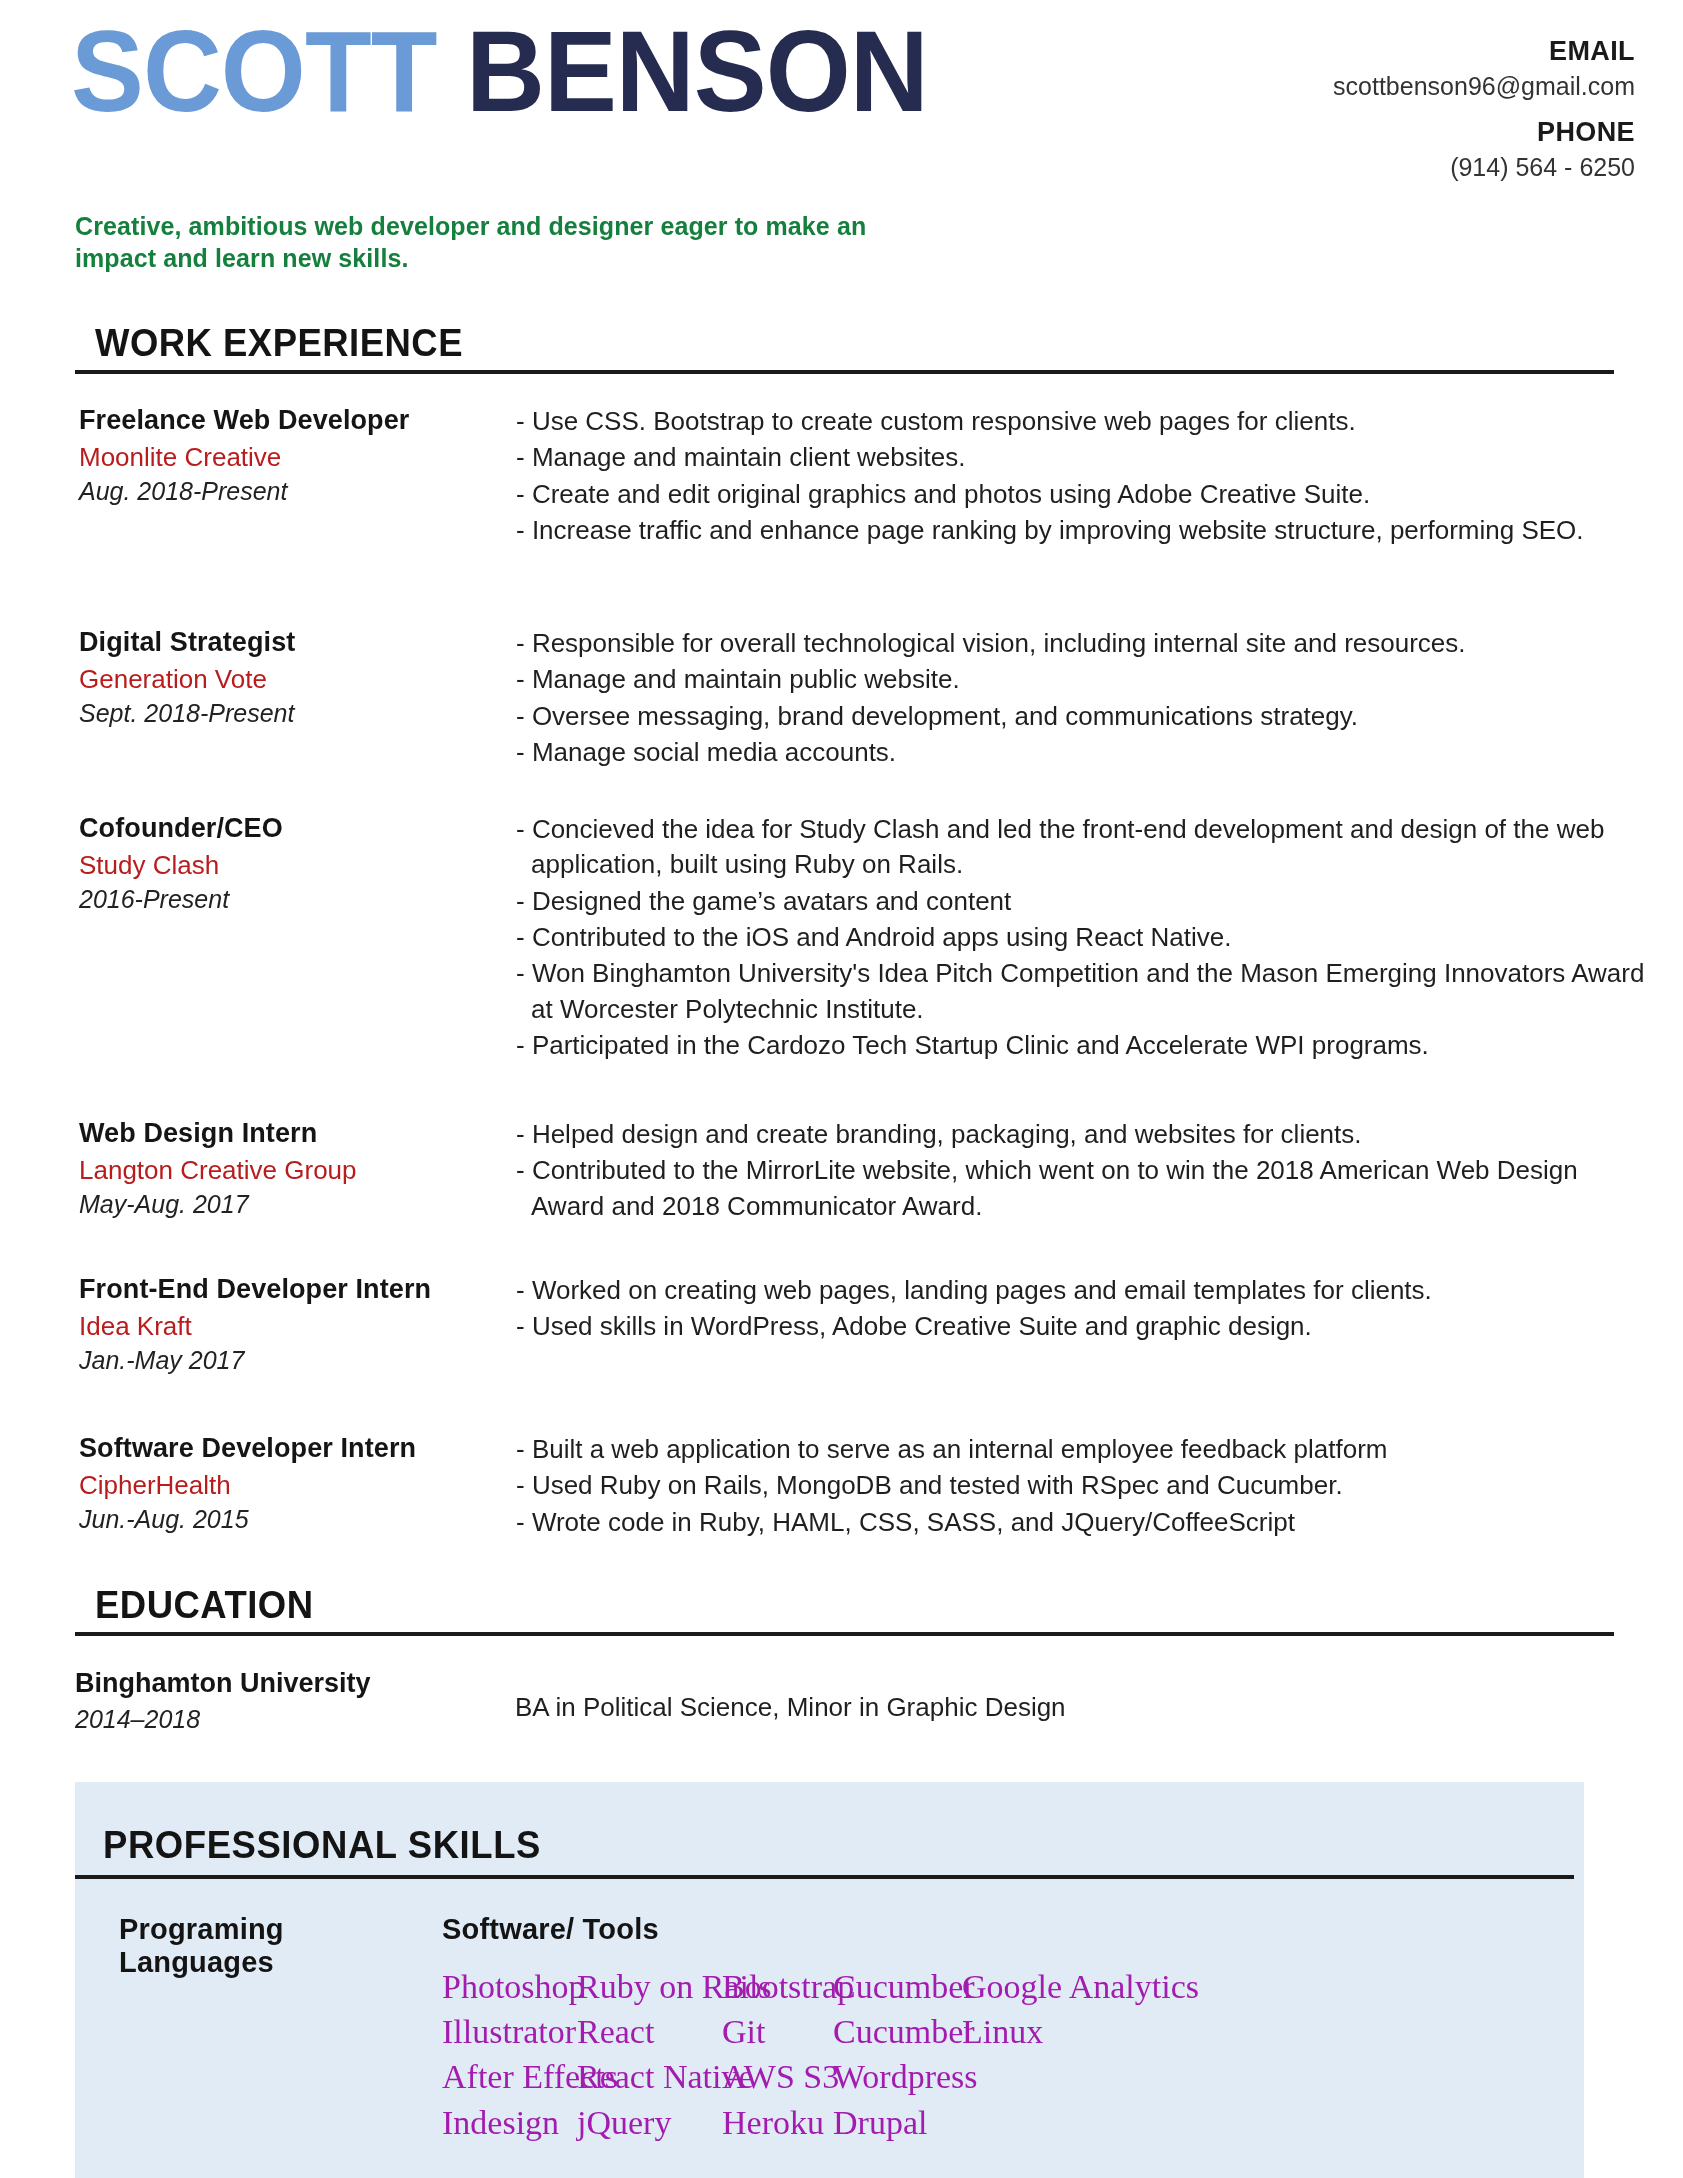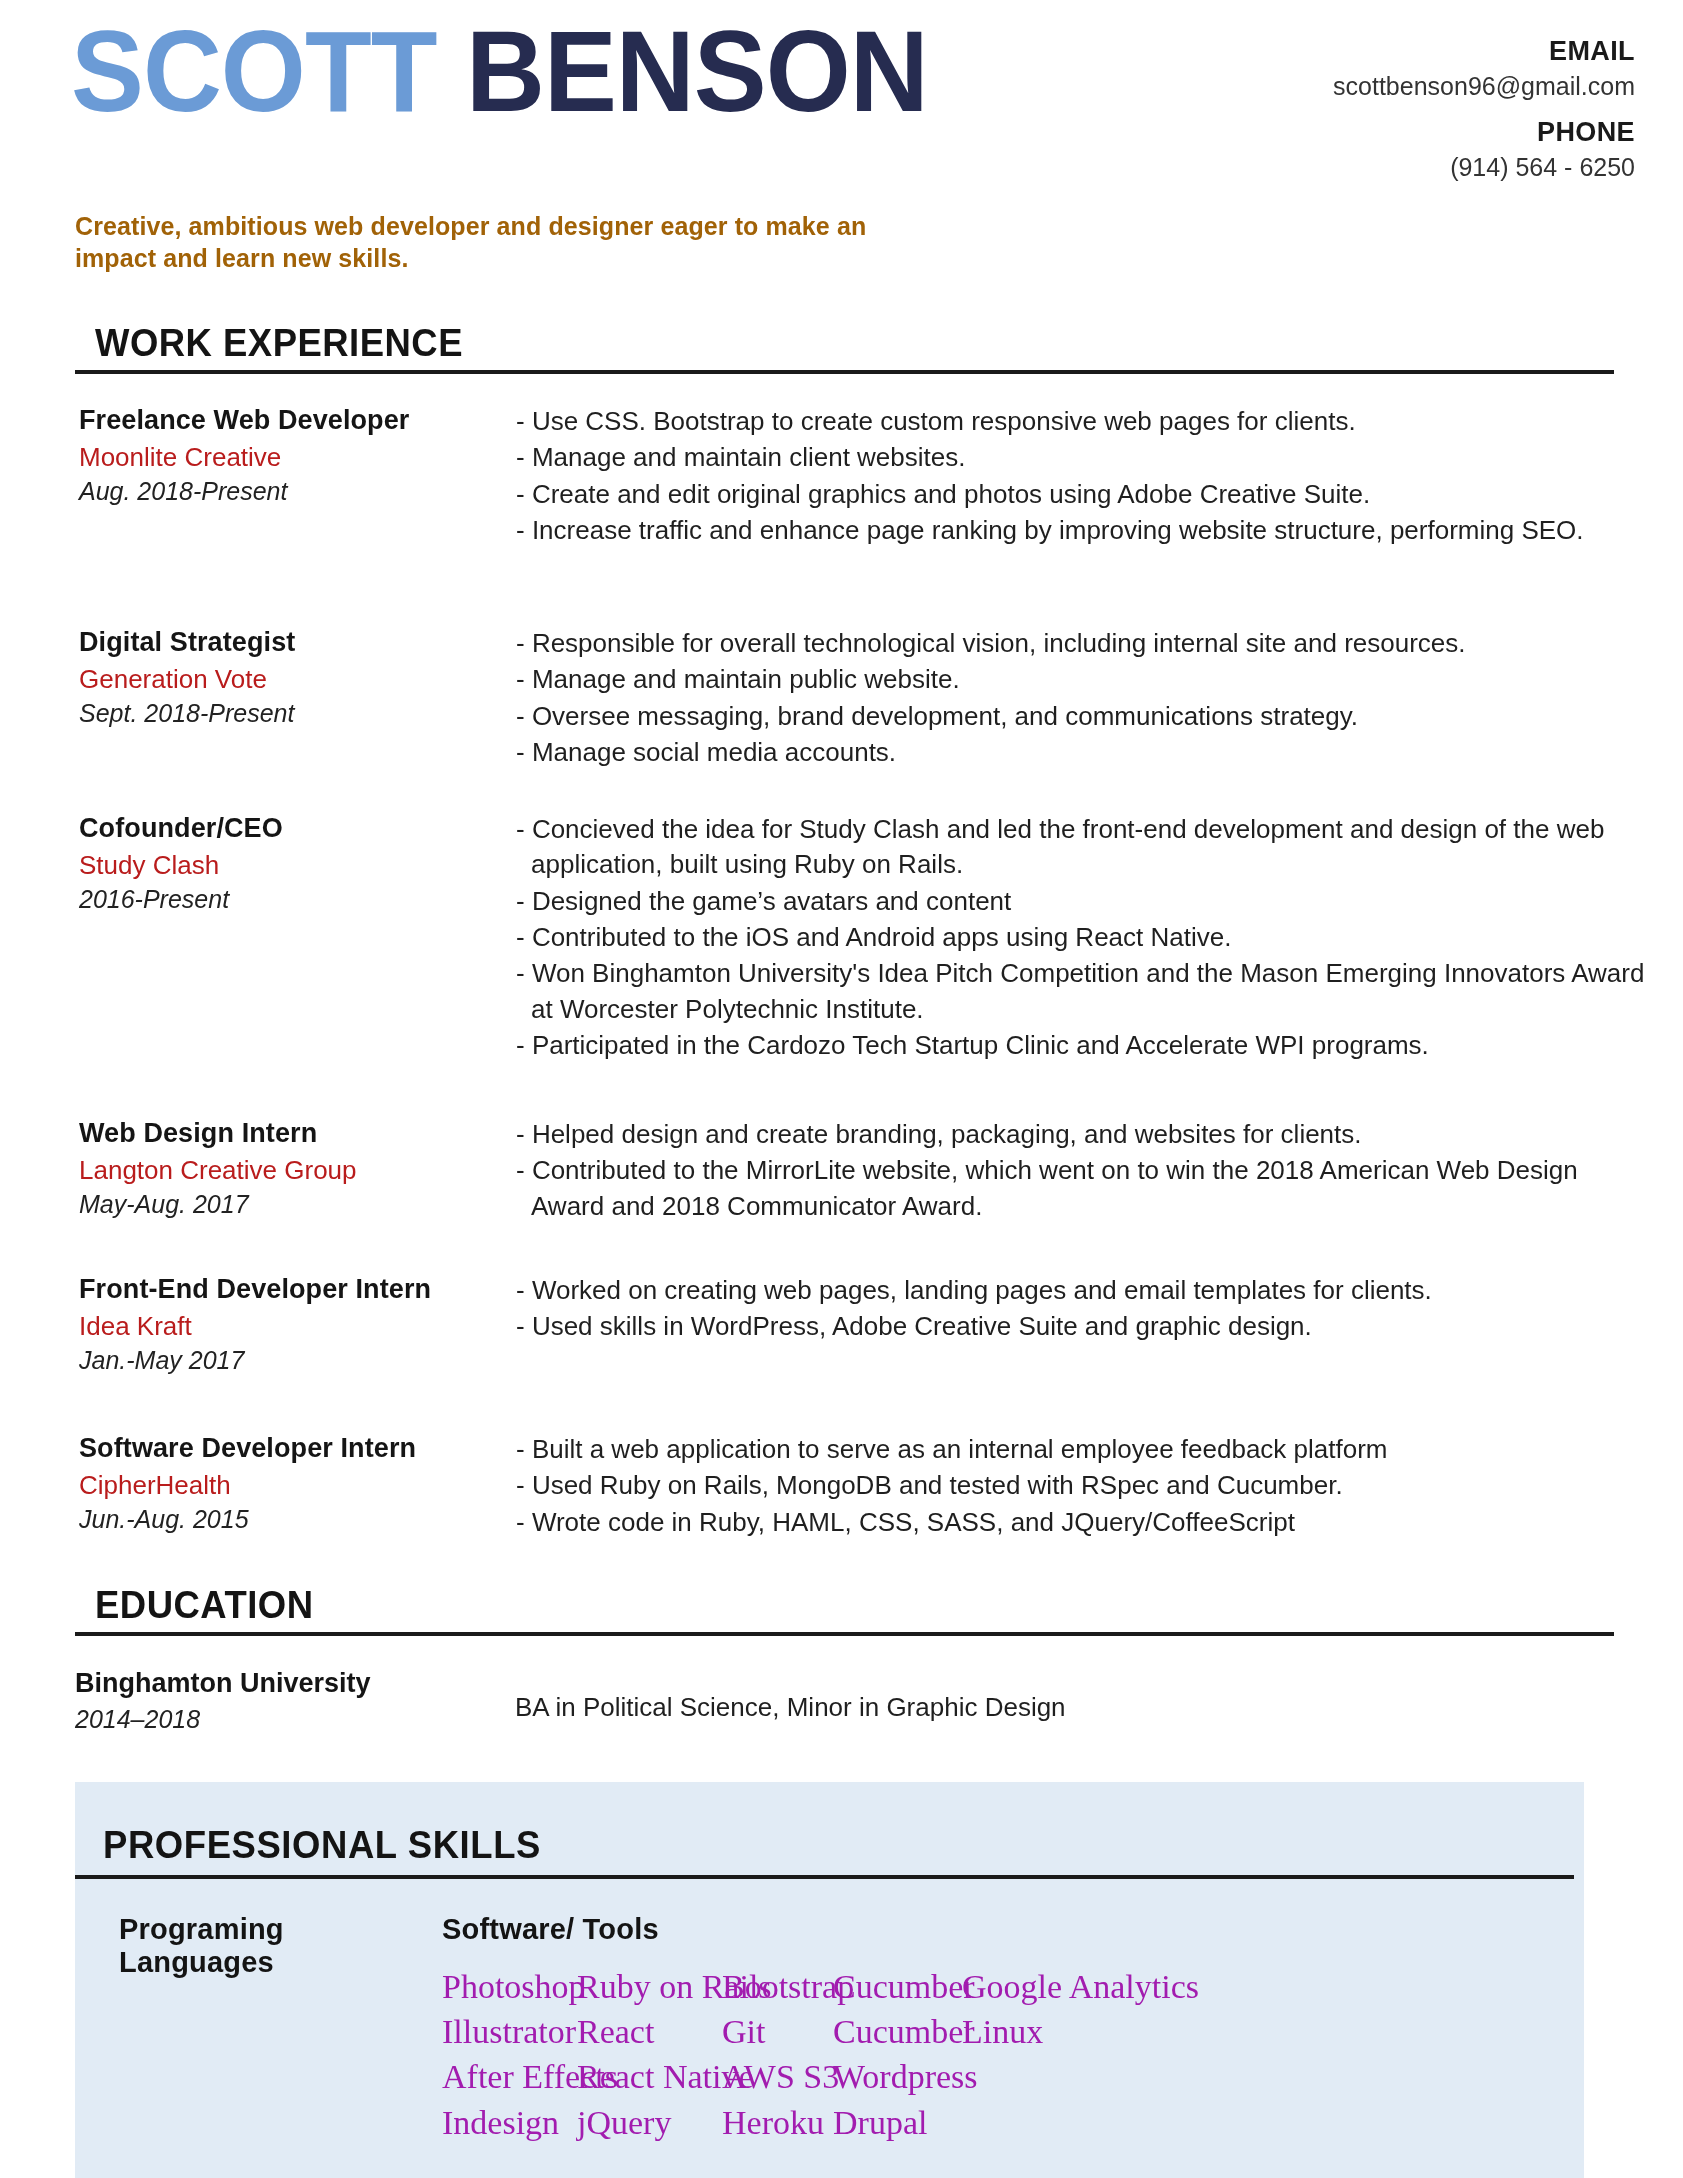--- a/index.html
+++ b/index.html
@@ -49,21 +49,21 @@
 
   .tagline {
     position: absolute;
     left: 75px;
     top: 210px;
     width: 792px;
     font-family: "Liberation Sans Narrow", "Liberation Sans", sans-serif;
     font-size: 25px;
     font-weight: bold;
     line-height: 1.28;
-    color: #a16207;
+    color: #15803d;
     letter-spacing: 0.1px;
   }
 
   .contact {
     position: absolute;
     right: 48px;
     top: 36px;
     width: 515px;
     text-align: right;
   }

